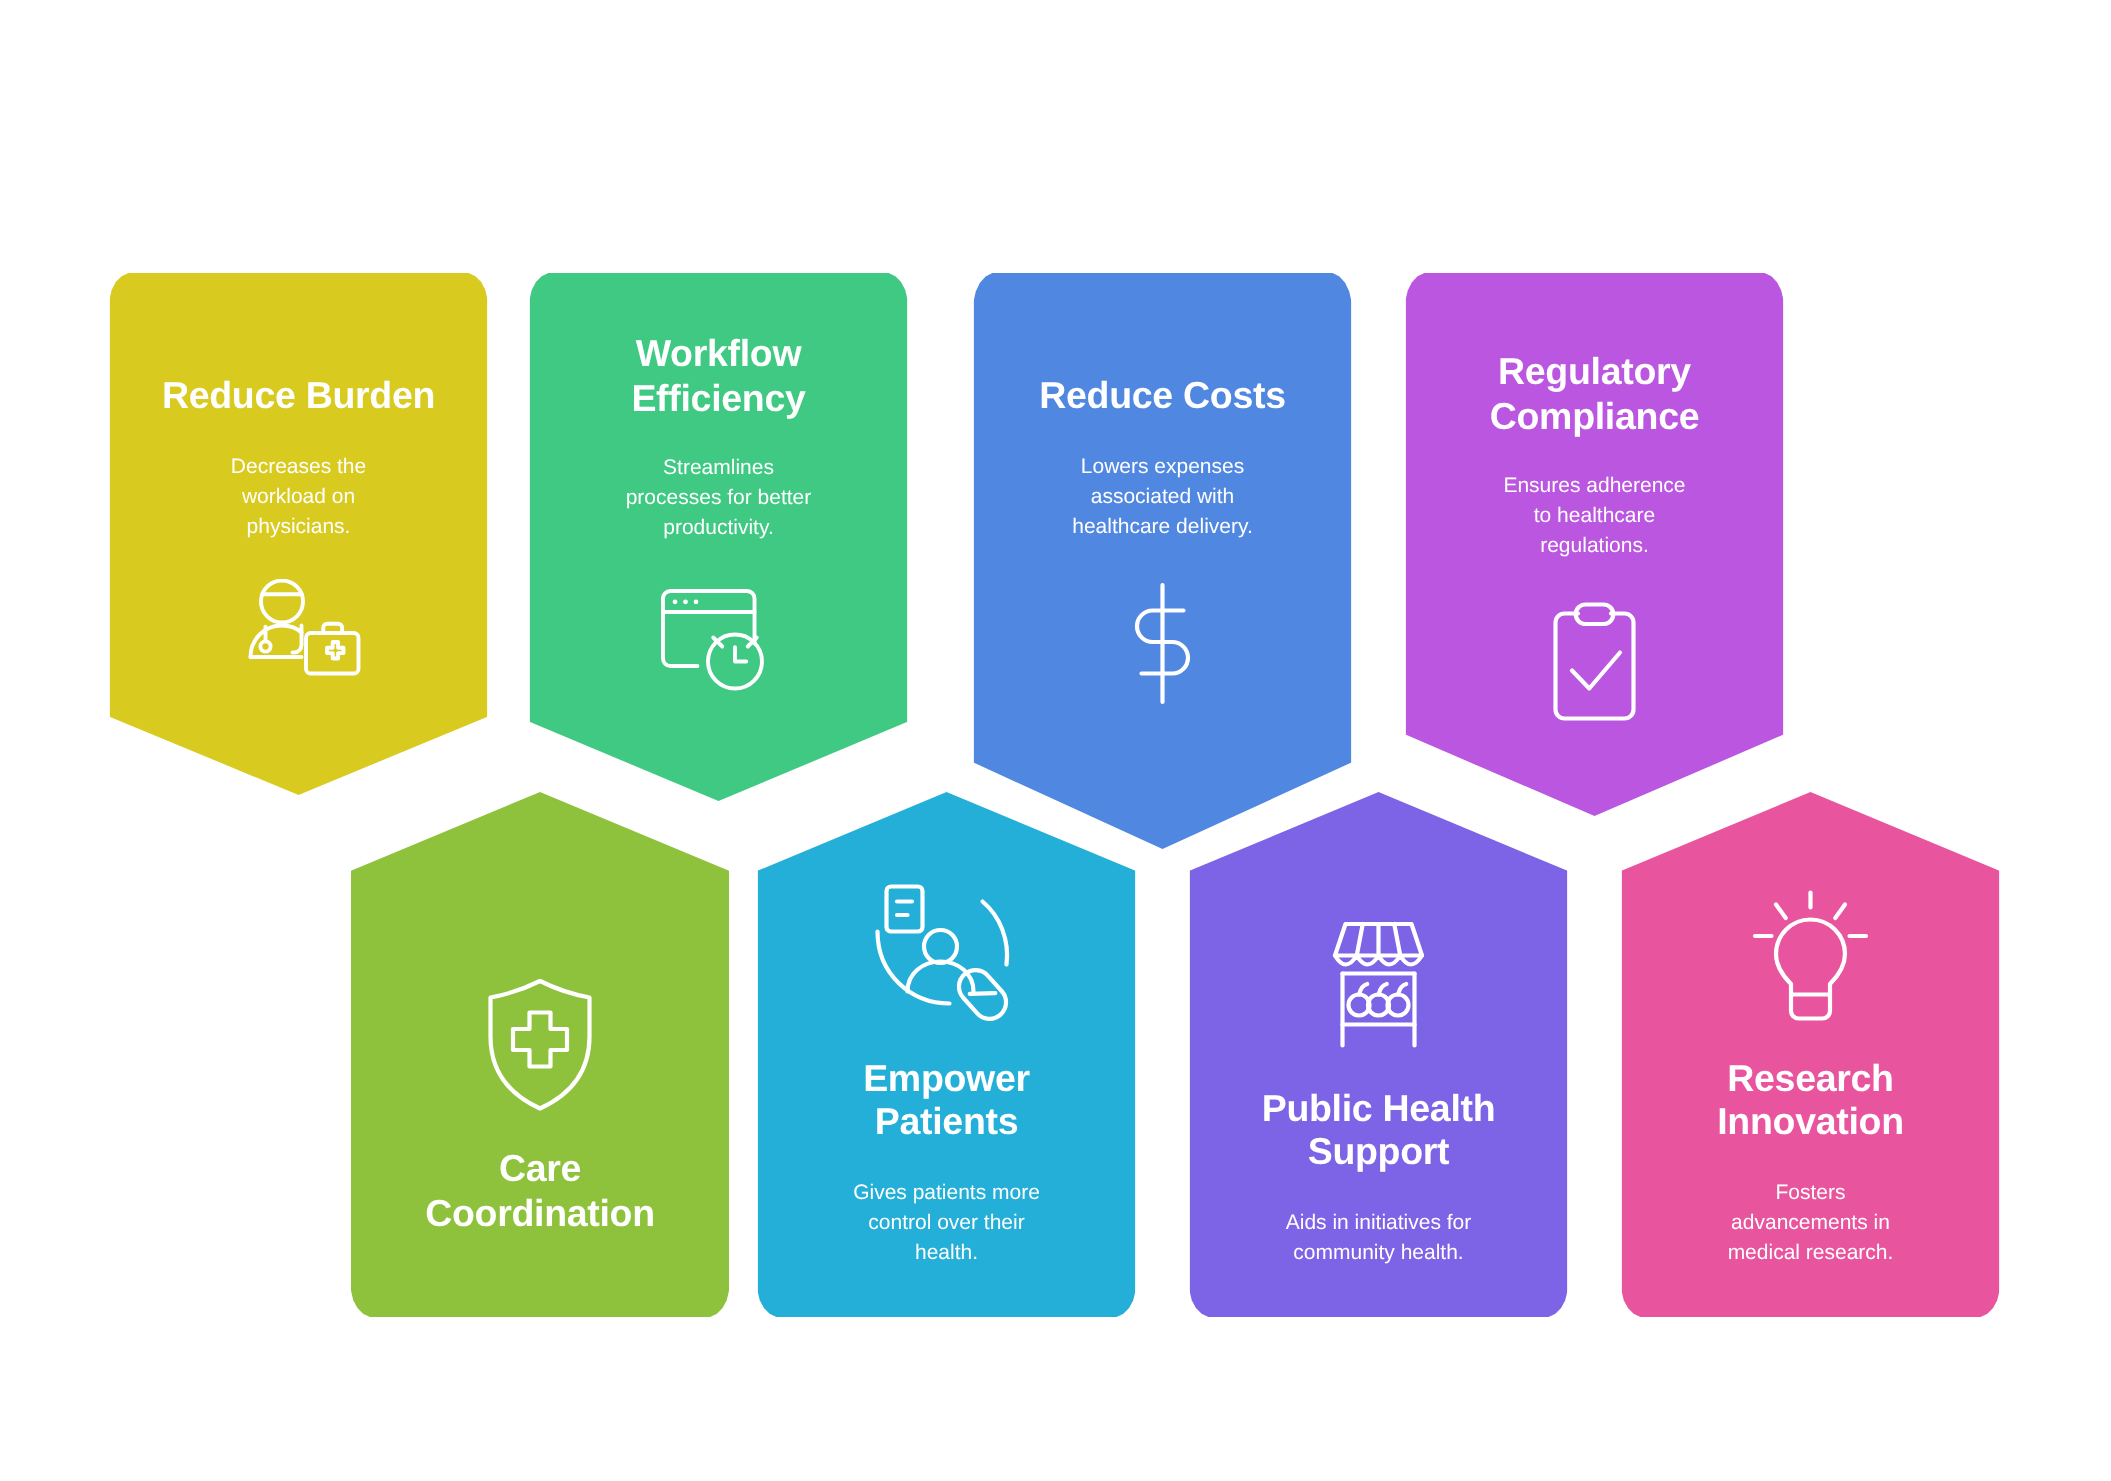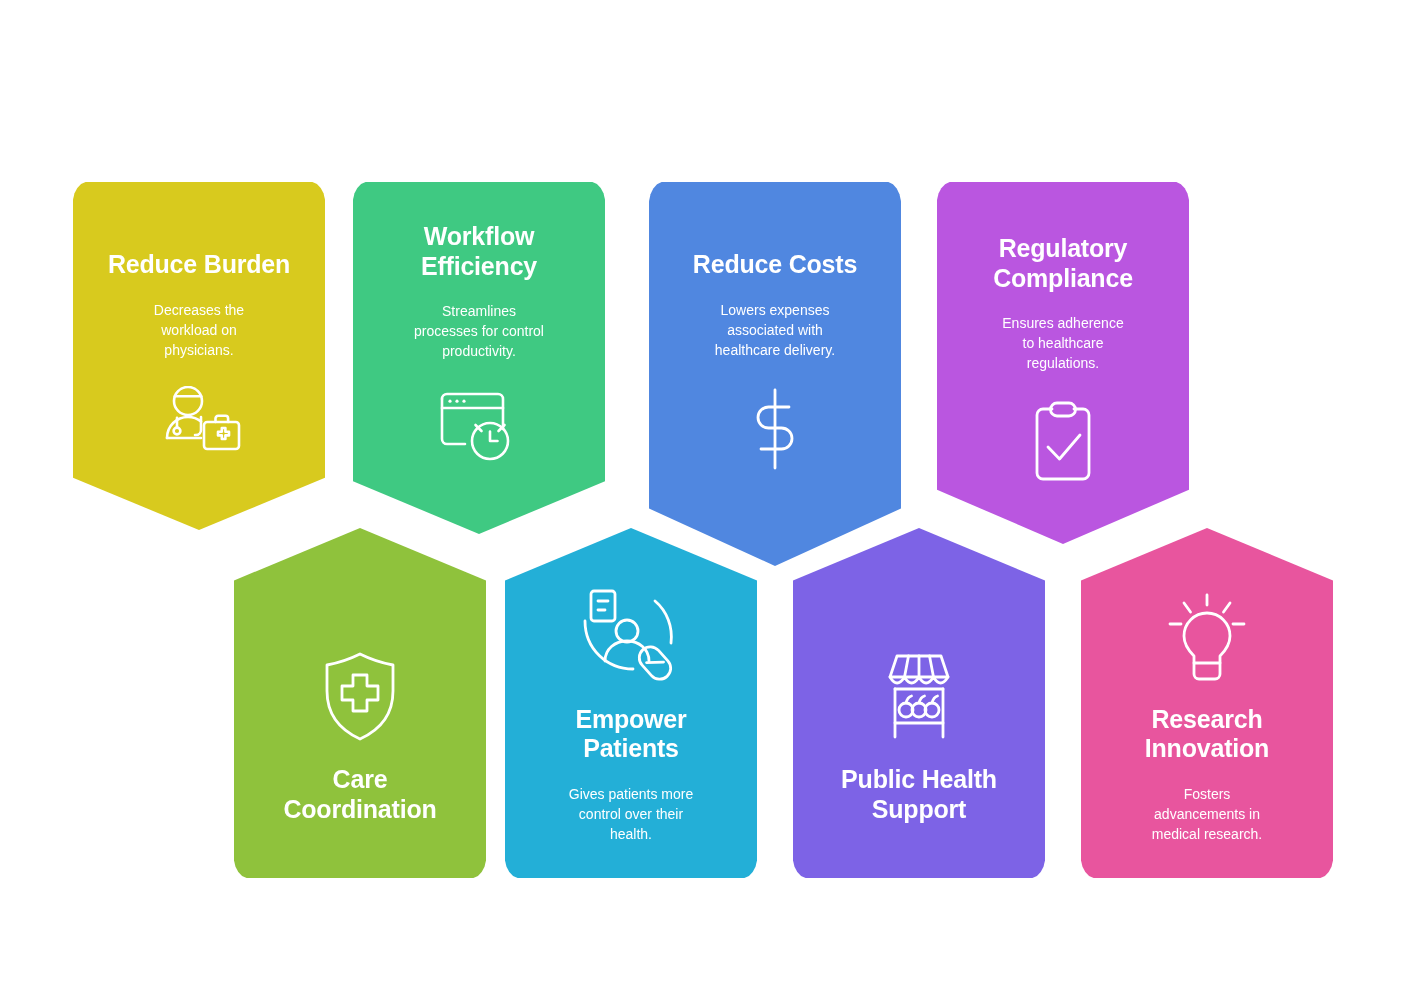--- a/index.html
+++ b/index.html
@@ -130,21 +130,21 @@
         <path d="M60.5 36 V32.4 a2.6 2.6 0 0 1 2.6-2.6 h7.4 a2.6 2.6 0 0 1 2.6 2.6 V36"></path>
         <path d="M63 45.8 h3.8 V42 h3.6 v3.8 H74 v3.6 h-3.6 V53 h-3.6 v-3.6 H63 z"></path>
       </svg>
     </div>
   </div>
 
   <div class="card top" id="card-workflow-efficiency" style="background:#3FC982">
     <div class="card-title">Workflow
 Efficiency</div>
     <div class="card-desc">Streamlines
-processes for control
+processes for better
 productivity.</div>
     <div class="card-icon">
       <svg width="86" height="78" viewBox="0 0 86 78" fill="none" stroke="#ffffff" stroke-width="2.6" stroke-linecap="round" stroke-linejoin="round">
         <path d="M6 12 a5 5 0 0 1 5-5 h51 a5 5 0 0 1 5 5 v30"></path>
         <path d="M6 12 v40 a5 5 0 0 0 5 5 h18"></path>
         <path d="M6 21 H67"></path>
         <circle cx="14" cy="14.2" r="1.6" fill="#ffffff" stroke="none"></circle>
         <circle cx="21" cy="14.2" r="1.6" fill="#ffffff" stroke="none"></circle>
         <circle cx="28" cy="14.2" r="1.6" fill="#ffffff" stroke="none"></circle>
         <circle cx="54" cy="54" r="18"></circle>
@@ -230,20 +230,22 @@
         <circle cx="30" cy="59" r="7"></circle>
         <path d="M30 52 q1.5 -6 5.5 -7"></path>
         <circle cx="43" cy="59" r="7"></circle>
         <path d="M43 52 q1.5 -6 5.5 -7"></path>
         <circle cx="56" cy="59" r="7"></circle>
         <path d="M56 52 q1.5 -6 5.5 -7"></path>
       </svg>
     </div>
     <div class="card-title">Public Health
 Support</div>
+    <div class="card-desc">Aids in initiatives for
+community health.</div>
   </div>
 
   <div class="card bottom" id="card-research-innovation" style="background:#E8559E">
     <div class="card-icon">
       <svg width="88" height="92" viewBox="0 0 88 92" fill="none" stroke="#ffffff" stroke-width="2.8" stroke-linecap="round" stroke-linejoin="round">
         <path d="M44 4 V14"></path>
         <path d="M21 12 L27.5 21"></path>
         <path d="M67 12 L60.5 21"></path>
         <path d="M7 33 H18"></path>
         <path d="M81 33 H70"></path>

